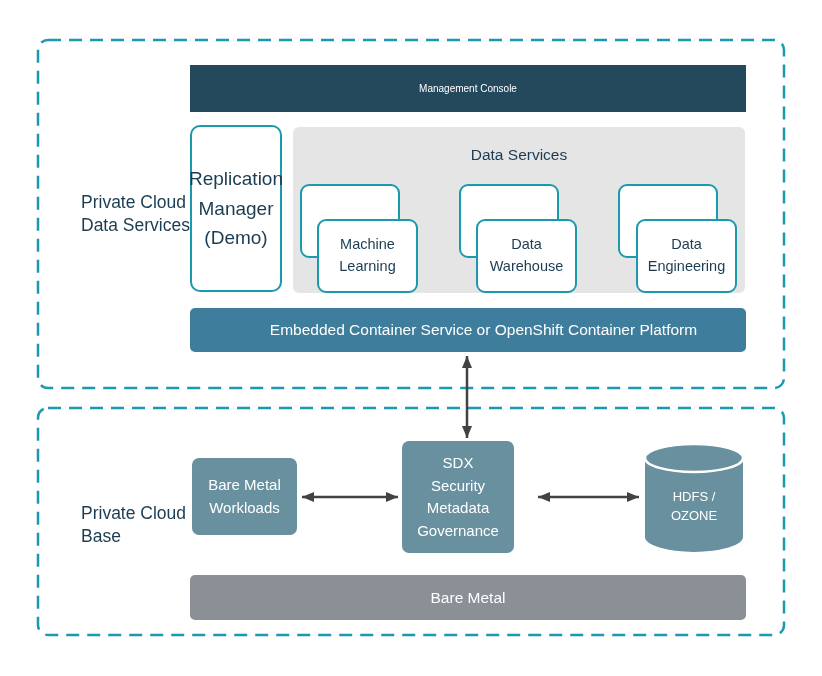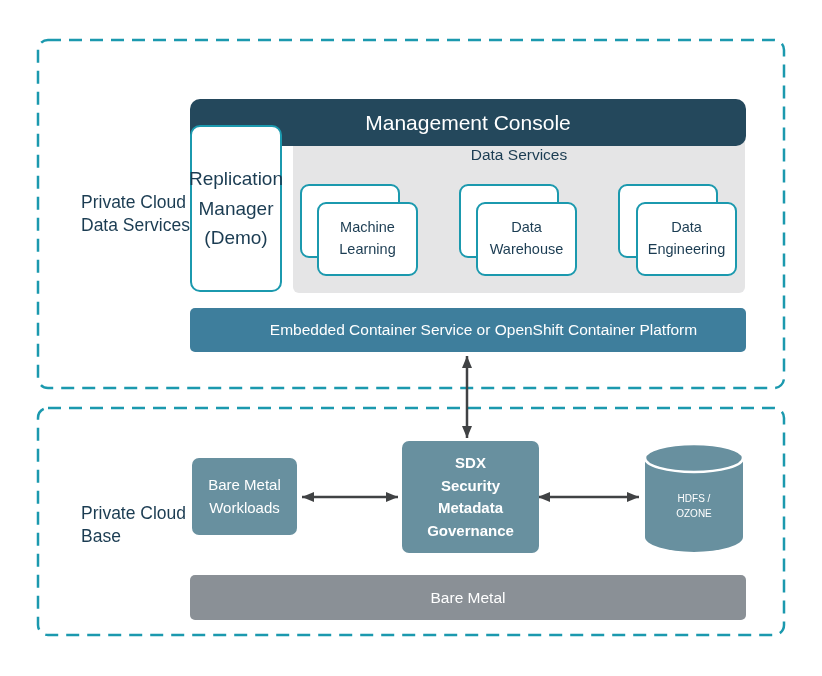--- a/index.html
+++ b/index.html
@@ -14,46 +14,46 @@
 
   .box {
     position:absolute; z-index:2; box-sizing:border-box;
     display:flex; align-items:center; justify-content:center;
     text-align:center; white-space:pre-line;
   }
   .side-label {
     position:absolute; z-index:2; color:var(--text-dark);
     font-size:17.5px; line-height:1.32; white-space:pre-line;margin-left:26px;
   }
-  #mgmt   { left:190px; top:65px;  width:556px; height:47px;  background:var(--dark-header); color:#fff; border-radius:10px; font-size:21px;margin-top:34px; }
+  #mgmt   { left:190px; top:65px;  width:556px; height:47px;  background:var(--dark-header); color:#fff; border-radius:0; font-size:10px; }
   #repl   { left:190px; top:125px; width:92px;  height:167px; background:#fff; border:2px solid var(--teal); border-radius:10px; color:var(--text-dark); font-size:19px; line-height:1.55; }
   #panel  { left:293px; top:127px; width:452px; height:166px; background:var(--panel-gray); border-radius:6px; z-index:1; }
   #panel-title { position:absolute; left:293px; top:146px; width:452px; text-align:center; color:var(--text-dark); font-size:15.5px; z-index:2; }
   .card-back {
     position:absolute; z-index:2; width:100px; height:74px; box-sizing:border-box;
     background:#fff; border:2px solid var(--teal); border-radius:9px;
   }
   .card-front {
     position:absolute; z-index:3; width:101px; height:74px; box-sizing:border-box;
     background:#fff; border:2px solid var(--teal); border-radius:9px;
     display:flex; align-items:center; justify-content:center; text-align:center;
-    white-space:pre-line; color:var(--text-dark); font-size:14.5px; line-height:1.5;
+    white-space:pre-line; color:var(--text-dark); font-size:14.5px; line-height:1.5;margin-top:17px;
   }
   #cb1 { left:300px; top:184px; } #cf1 { left:317px; top:202px; }
   #cb2 { left:459px; top:184px; } #cf2 { left:476px; top:202px; }
   #cb3 { left:618px; top:184px; } #cf3 { left:636px; top:202px; }
   #ecs { left:190px; top:308px; width:556px; height:44px; background:var(--mid-teal); color:#fff; border-radius:5px; font-size:15.5px;padding-left:31px; }
   #bmw { left:192px; top:458px; width:105px; height:77px; background:var(--slate); color:#fff; border-radius:7px; font-size:15px; line-height:1.5; }
-  #sdx { left:402px; top:441px; width:137px; height:112px; background:var(--slate); color:#fff; border-radius:7px; font-size:15px; line-height:1.5;font-weight:bold; }
+  #sdx { left:402px; top:441px; width:112px; height:112px; background:var(--slate); color:#fff; border-radius:7px; font-size:15px; line-height:1.5; }
   #cyl { position:absolute; left:643px; top:442px; width:102px; height:112px; z-index:2; }
   #cyl svg { position:absolute; left:0; top:0; }
   #cyl .cyl-label {
     position:absolute; left:0; top:20px; width:102px; height:88px;
     display:flex; align-items:center; justify-content:center; text-align:center;
-    color:#fff; font-size:10px; line-height:1.5; white-space:pre-line;
+    color:#fff; font-size:13px; line-height:1.5; white-space:pre-line;
   }
   #bm  { left:190px; top:575px; width:556px; height:45px; background:var(--gray-bar); color:#fff; border-radius:5px; font-size:15.5px; }
   #lbl-top    { left:55px; top:191px; }
   #lbl-bottom { left:55px; top:502px; }
 </style>
 </head>
 <body>
 
 <div class="stage">
 

